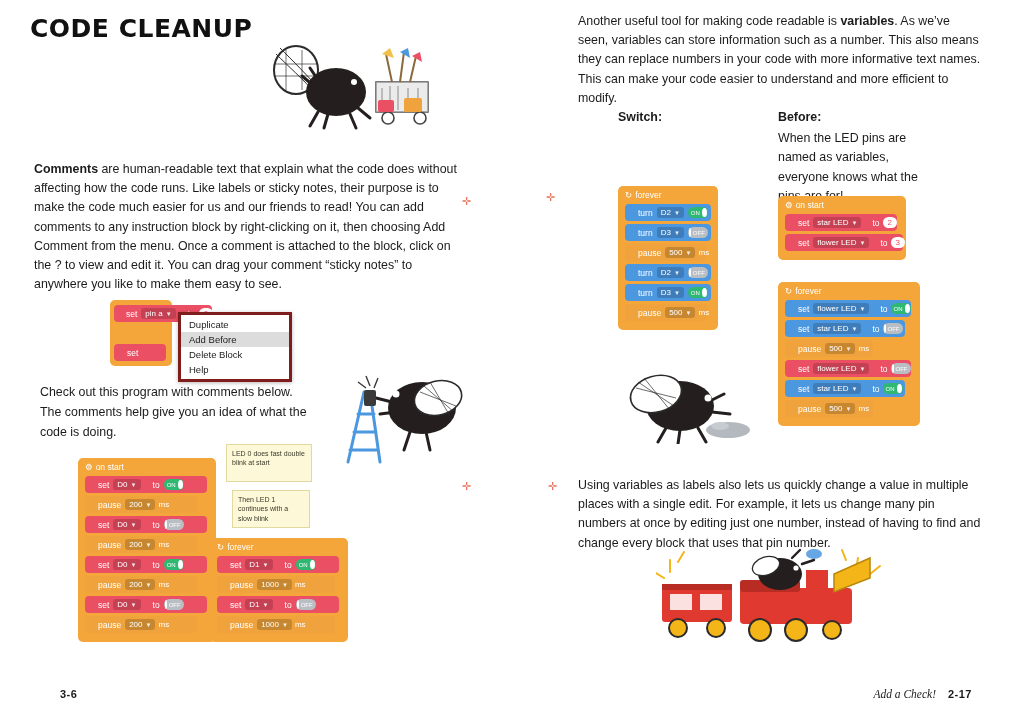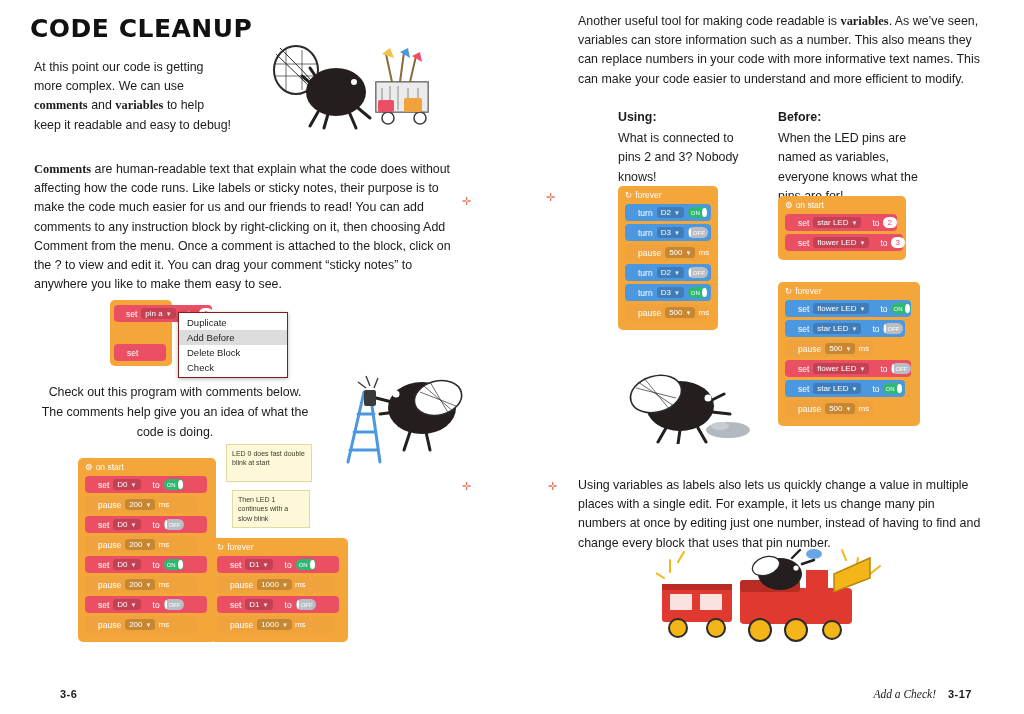--- a/index.html
+++ b/index.html
@@ -41,21 +41,21 @@
     margin: 14px 0 0 0;
     padding: 0;
     color: #111;
   }
   p.body {
     font-size: 12.4px;
     line-height: 1.55;
     margin: 0 0 12px 0;
     color: #1b1b1b;
   }
-  b { font-weight: bold; font-family: Liberation Serif, serif; }
+  b { font-weight: bold; }
   .folio {
     position: absolute;
     bottom: 14px;
     font-size: 11px;
     font-weight: bold;
     letter-spacing: 0.5px;
   }
   .folio-left { left: 30px; }
   .folio-right { right: 26px; }
   .running-head {
@@ -142,21 +142,21 @@
     background: #fff; color: #eb4f64;
     border-radius: 7px; font-size: 8px;
     padding: 1px 5px;
   }
   .ms { color: #fff; font-size: 8px; margin-left: 3px; }
 
   
   .ctxmenu {
     position: absolute;
     background: #fff;
-    border: 1px solid #7f1d1d;
+    border: 3px solid #7f1d1d;
     box-shadow: 0 1px 4px rgba(0,0,0,.28);
     font-size: 9.5px;
     width: 108px;
     padding: 2px 0;
   }
   .ctxmenu div {
     padding: 2px 8px;
     color: #222;
   }
   .ctxmenu div.hl { background: #dcdcdc; }
@@ -178,23 +178,20 @@
 </style>
 </head>
 <body>
 
 <div class="page">
 
   <div class="col-left">
 
     <h1 class="chapter-title">CODE CLEANUP</h1>
 
-    <div style="position:absolute; left:4px; top:58px; width:200px;">
-      <p class="body" style="margin:0;">At this point our code is getting more complex. We can use <b>comments</b> and <b>variables</b> to help keep it readable and easy to debug!</p>
-    </div>
 
     <div class="blockimg" style="left:228px; top:42px;">
       <svg width="190" height="92" viewBox="0 0 190 92">
 
         <ellipse cx="38" cy="28" rx="22" ry="24" fill="#ffffff" stroke="#2b2b2b" stroke-width="2"></ellipse>
         <path d="M18 12 C28 22 48 40 56 50 M22 6 C34 18 52 36 60 46" stroke="#2b2b2b" stroke-width="1" fill="none"></path>
         <path d="M16 22 L60 22 M16 34 L60 34 M28 8 L28 48 M44 8 L44 48" stroke="#2b2b2b" stroke-width="0.8" fill="none" opacity="0.85"></path>
 
         <ellipse cx="78" cy="50" rx="30" ry="24" fill="#241f1e"></ellipse>
 
@@ -233,26 +230,26 @@
           <span class="num-pill">0</span>
         </div>
         <div class="blk b-set" style="width:52px; margin-top:22px;">
           <span class="lbl">set</span>
         </div>
       </div>
       <div class="ctxmenu" style="left:68px; top:12px;">
         <div>Duplicate</div>
         <div class="hl">Add Before</div>
         <div>Delete Block</div>
-        <div>Check</div>
+        <div>Help</div>
       </div>
     </div>
 
     <div style="position:absolute; left:10px; top:383px; width:270px;">
-      <p class="body" style="margin:0; line-height:1.6;text-align:center;">Check out this program with comments below. The comments help give you an idea of what the code is doing.</p>
+      <p class="body" style="margin:0; line-height:1.6;">Check out this program with comments below. The comments help give you an idea of what the code is doing.</p>
     </div>
 
     <div class="blockimg" style="left:300px; top:358px;">
       <svg width="160" height="106" viewBox="0 0 160 106">
 
         <path d="M18 104 L34 34 M50 104 L40 34 M20 92 L48 92 M24 74 L46 74 M28 56 L44 56" stroke="#4b97e0" stroke-width="3" fill="none" stroke-linecap="round"></path>
 
         <ellipse cx="92" cy="50" rx="34" ry="26" fill="#241f1e"></ellipse>
 
         <ellipse cx="108" cy="40" rx="24" ry="17" fill="#ffffff" stroke="#2b2b2b" stroke-width="1.6" transform="rotate(-14 108 40)"></ellipse>
@@ -407,22 +404,21 @@
     <div class="folio folio-left">3-6</div>
   </div>
 
   <div class="col-right">
 
     <div style="position:absolute; left:0; top:12px; width:404px;">
       <p class="body" style="margin:0;">Another useful tool for making code readable is <b>variables</b>. As we’ve seen, variables can store information such as a number. This also means they can replace numbers in your code with more informative text names. This can make your code easier to understand and more efficient to modify.</p>
     </div>
 
     <div style="position:absolute; left:40px; top:108px; width:125px;">
-      <p class="body" style="margin:0 0 2px 0; font-weight:bold;">Using:</p>
-      <p class="body" style="margin:0;">What is connected to pins 2 and 3? Nobody knows!</p>
+      <p class="body" style="margin:0 0 2px 0; font-weight:bold;">Switch:</p>
     </div>
 
     <div class="wrap-orange" style="position:absolute; left:40px; top:186px; width:100px;">
       <div class="wrap-hdr">
           <span>↻</span>
           <span>forever</span>
         </div>
       <div class="blk b-turn" style="width:86px;">
         <span class="lbl">turn</span>
         <span class="drop">
@@ -628,21 +624,21 @@
 
         <ellipse cx="124" cy="26" rx="22" ry="16" fill="#241f1e"></ellipse>
         <ellipse cx="110" cy="18" rx="14" ry="9" fill="#ffffff" stroke="#2b2b2b" stroke-width="1.3" transform="rotate(-18 110 18)"></ellipse>
         <circle cx="140" cy="20" r="2.6" fill="#fff"></circle>
         <path d="M136 10 l8 -8 M146 16 l12 -4" stroke="#241f1e" stroke-width="2.4" stroke-linecap="round"></path>
         <ellipse cx="158" cy="6" rx="8" ry="5" fill="#4b97e0" opacity=".85"></ellipse>
       </svg>
     </div>
 
     <div class="running-head">Add a Check!</div>
-    <div class="folio folio-right">3-17</div>
+    <div class="folio folio-right">2-17</div>
   </div>
 
   <div class="regmark" style="left:462px; top:196px;">✛</div>
   <div class="regmark" style="left:546px; top:192px;">✛</div>
   <div class="regmark" style="left:462px; top:481px;">✛</div>
   <div class="regmark" style="left:548px; top:481px;">✛</div>
 
 </div>
 
 </body></html>

